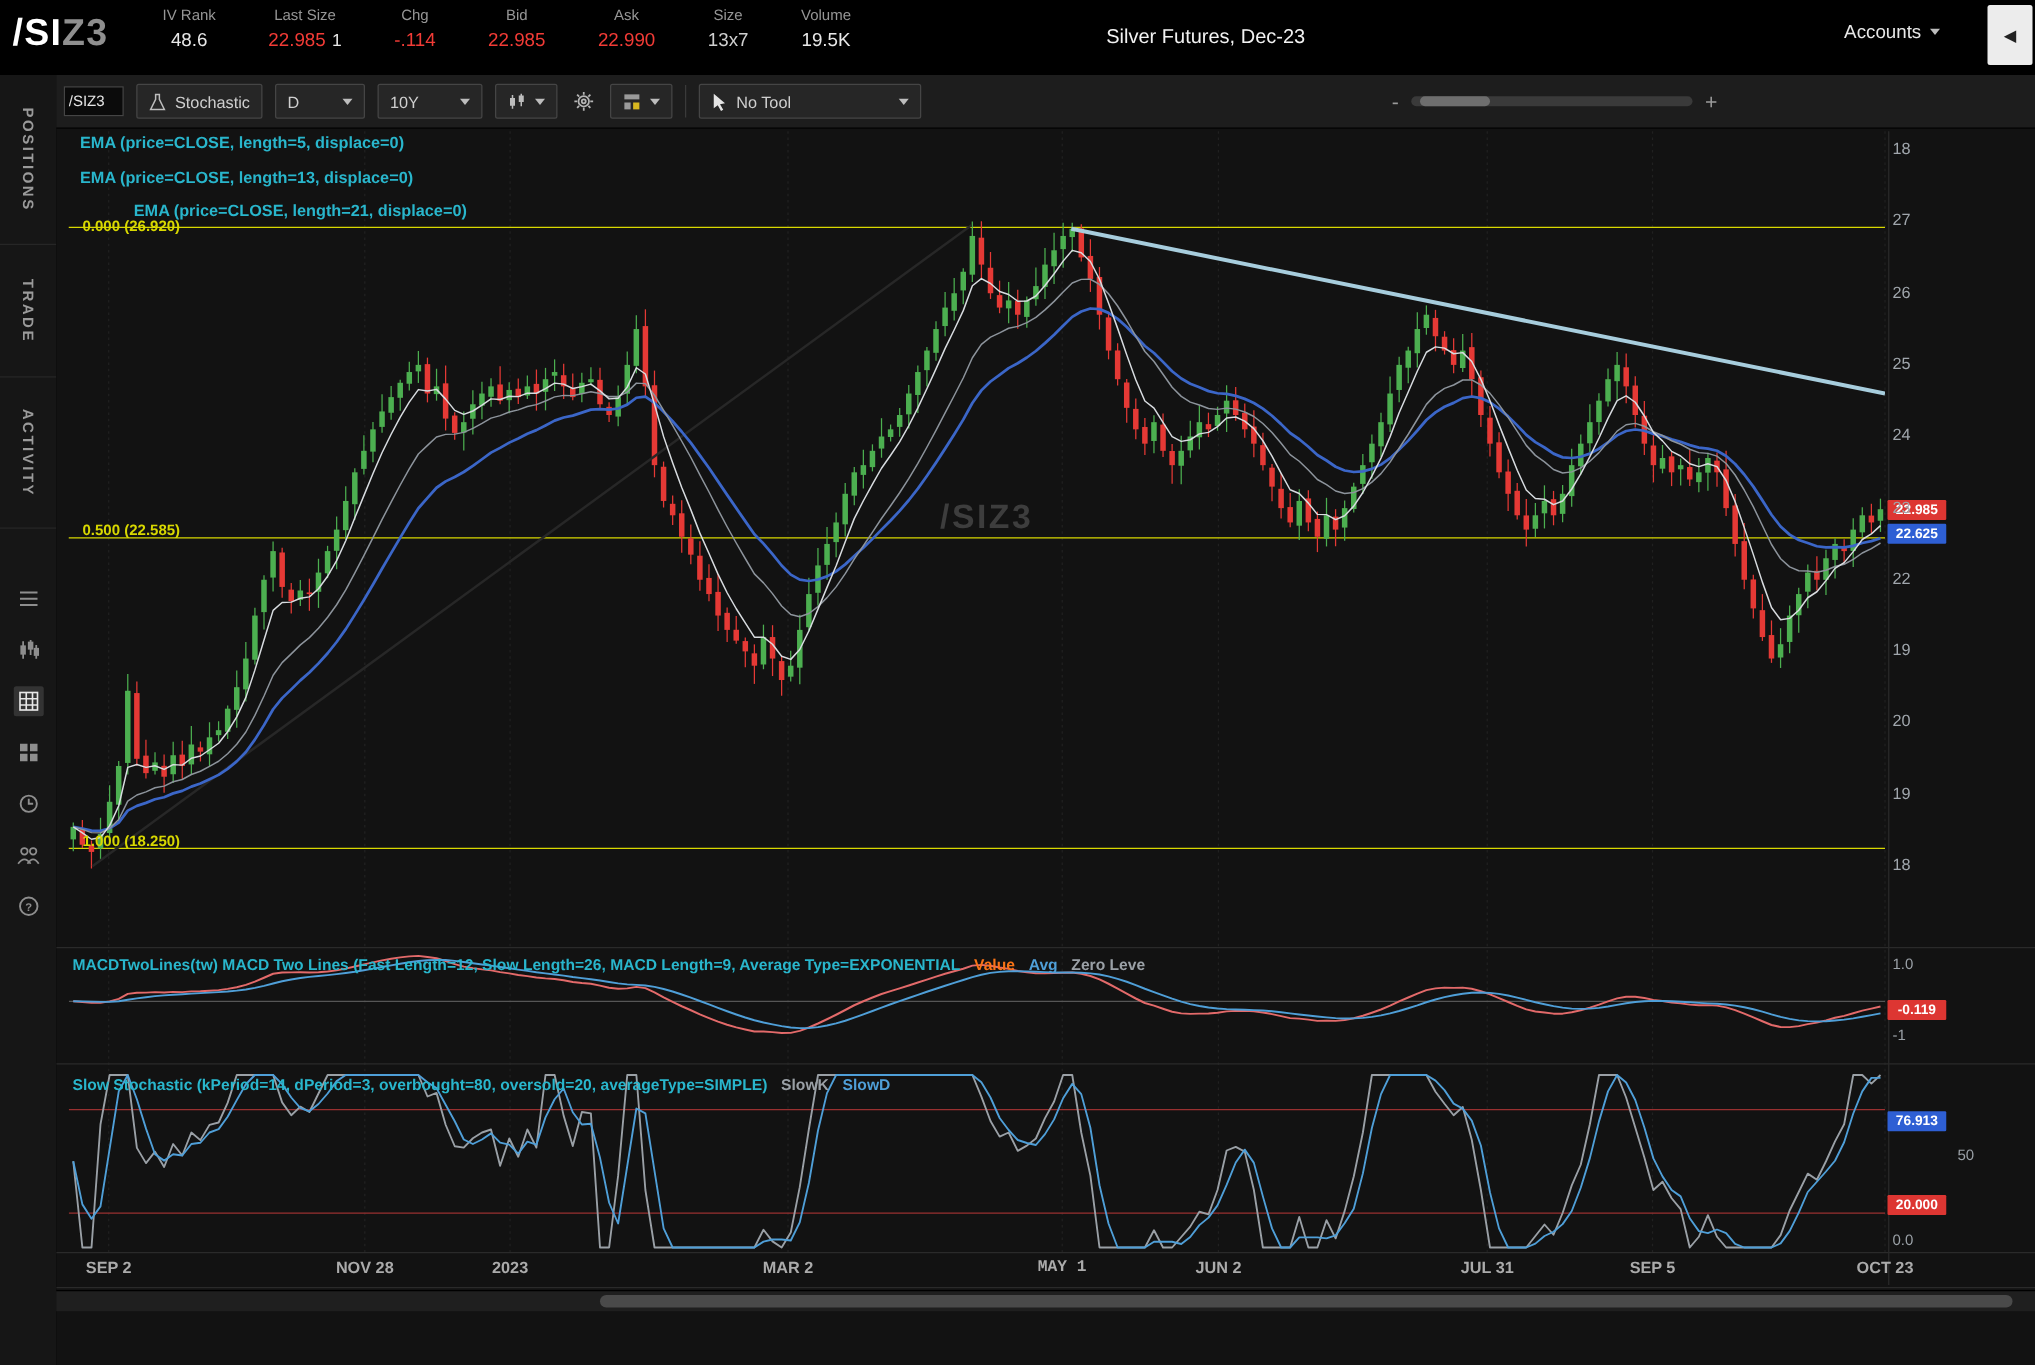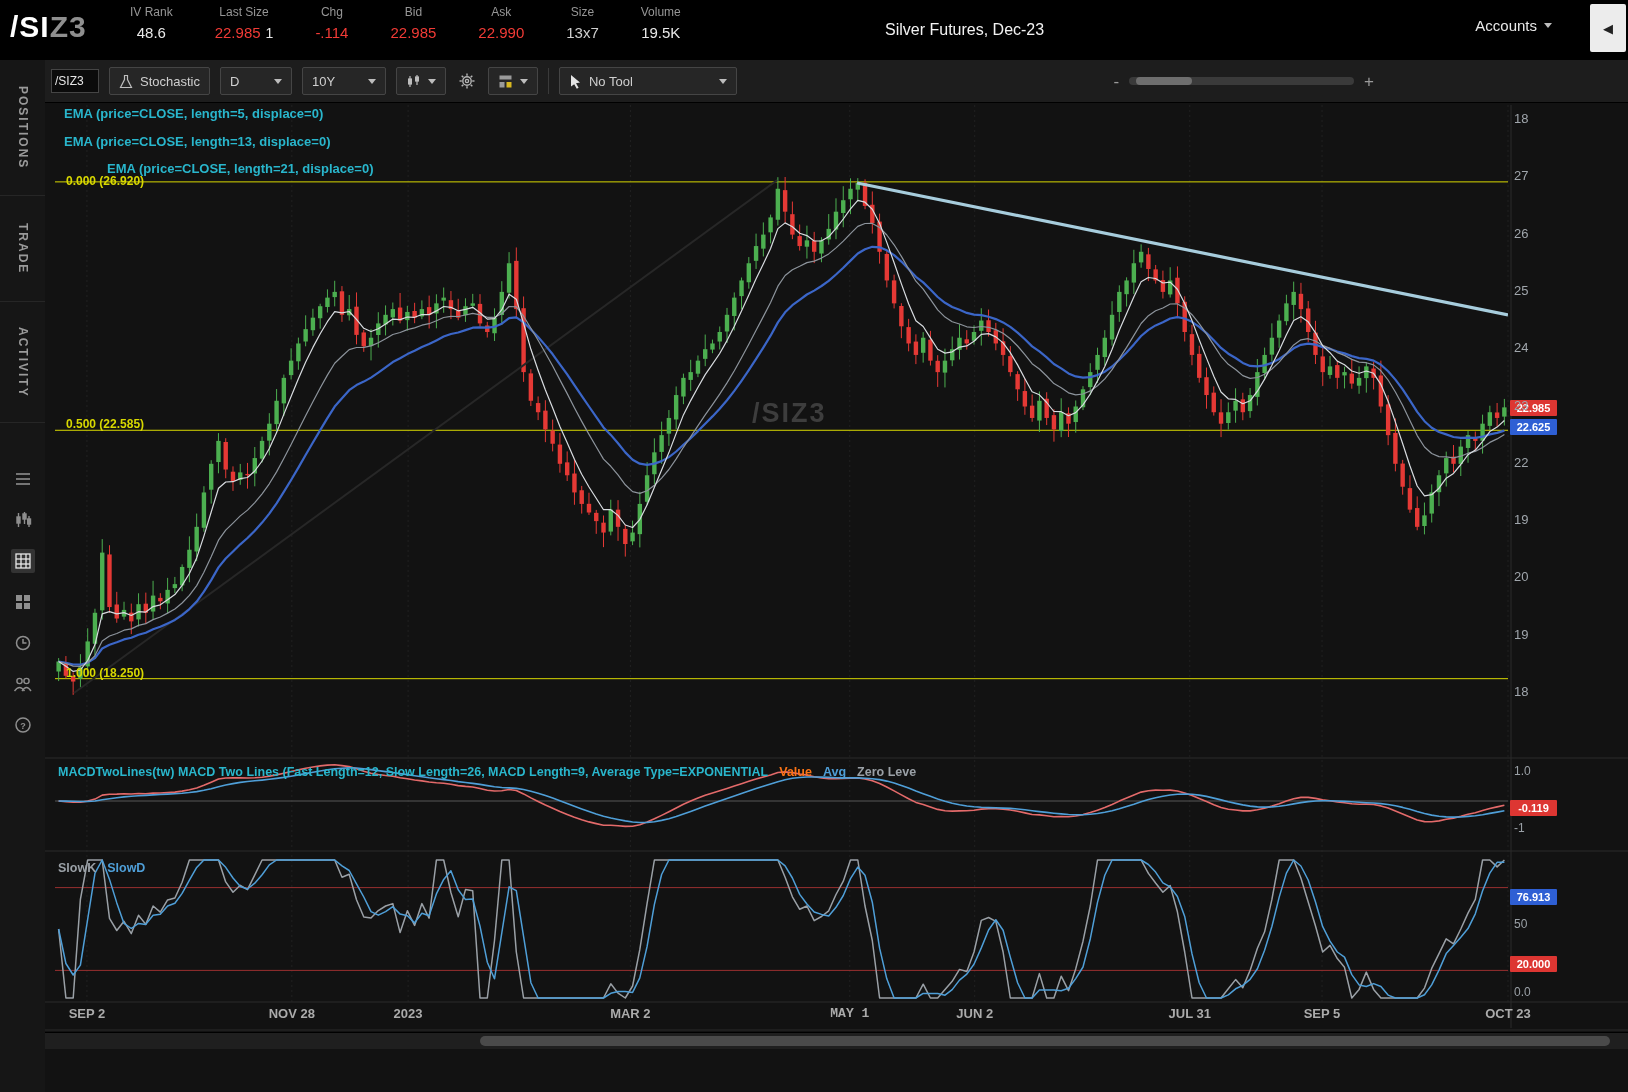--- a/index.html
+++ b/index.html
@@ -724,35 +724,36 @@
 
     <div class="panel-label" style="left:58px;top:765px;">
       <span class="main">MACDTwoLines(tw) MACD Two Lines (Fast Length=12, Slow Length=26, MACD Length=9, Average Type=EXPONENTIAL</span>
       <span id="macd-legend" style="display:flex;gap:11px;">
           <span style="color: #f97316;">Value</span>
           <span style="color: rgb(79, 159, 216);">Avg</span>
           <span style="color: rgb(154, 160, 166);">Zero Leve</span>
         </span>
     </div>
     <div class="panel-label" style="left:58px;top:861px;">
+      <span class="main">Slow Stochastic (kPeriod=14, dPeriod=3, overbought=80, oversold=20, averageType=SIMPLE)</span>
       <span id="stoch-legend" style="display:flex;gap:11px;">
           <span style="color: rgb(154, 160, 166);">SlowK</span>
           <span style="color: rgb(79, 159, 216);">SlowD</span>
         </span>
     </div>
 
     <div class="badge" style="left:1510px;top:400px;background:#dd3632;">22.985</div>
     <div class="badge" style="left:1510px;top:419px;background:#2e5fd4;">22.625</div>
     <div class="badge" style="left:1510px;top:800px;background:#dd3632;">-0.119</div>
     <div class="badge" style="left:1510px;top:889px;background:#2e5fd4;">76.913</div>
     <div class="badge" style="left:1510px;top:956px;background:#dd3632;">20.000</div>
 
     <div class="axlbl" style="left:1514px;top:764px;">1.0</div>
     <div class="axlbl" style="left:1514px;top:821px;">-1</div>
-    <div class="axlbl" style="left:1514px;top:917px;">50</div>
+    <div class="axlbl" style="left:1566px;top:917px;">50</div>
     <div class="axlbl" style="left:1514px;top:985px;">0.0</div>
 
     <div id="y-ticks">
         <div class="ytick" style="top: 111px;">18</div>
         <div class="ytick" style="top: 168.3px;">27</div>
         <div class="ytick" style="top: 225.6px;">26</div>
         <div class="ytick" style="top: 282.9px;">25</div>
         <div class="ytick" style="top: 340.2px;">24</div>
         <div class="ytick" style="top: 397.5px;">23</div>
         <div class="ytick" style="top: 454.8px;">22</div>

